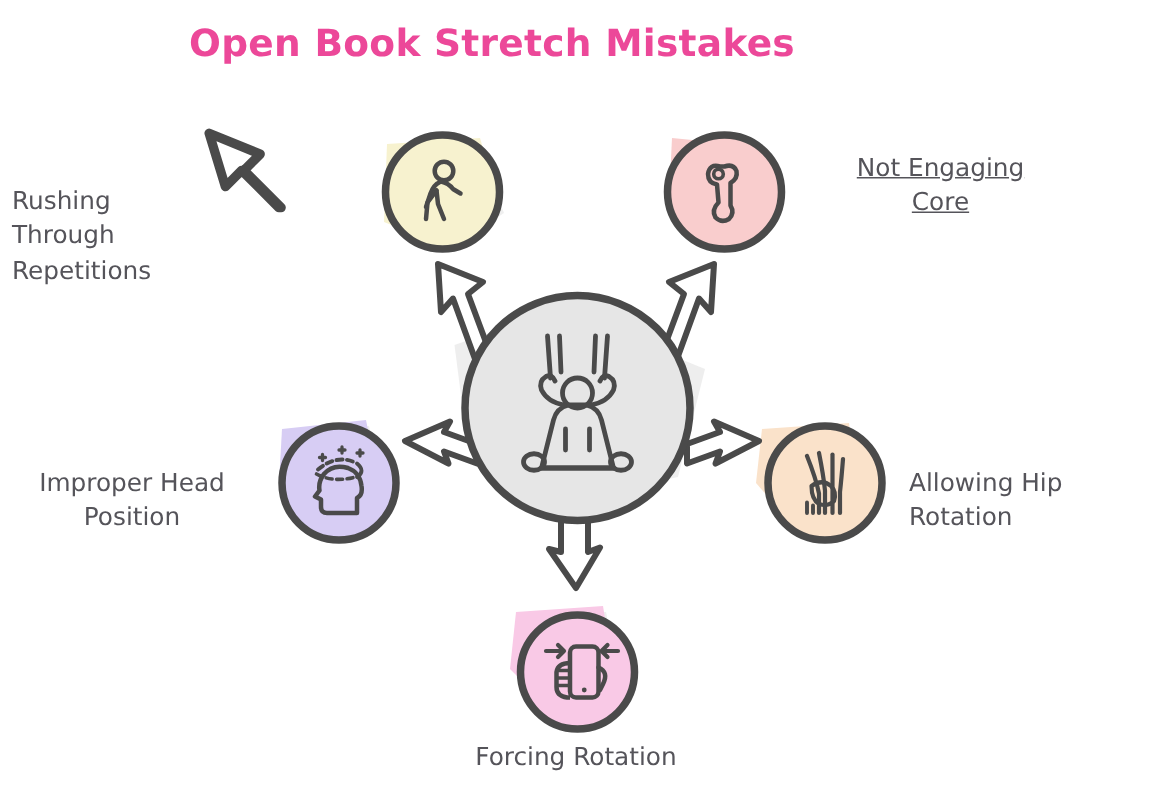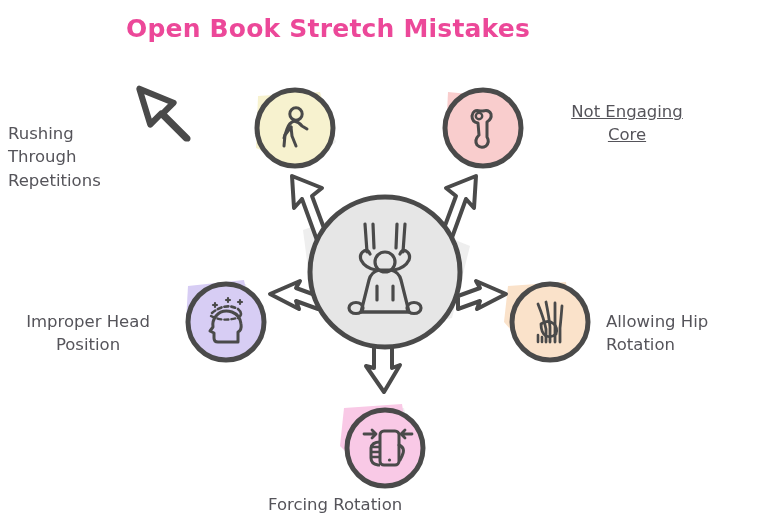--- a/index.html
+++ b/index.html
@@ -26,21 +26,21 @@
     color:#55545a;
     font-size:16.5px;
     line-height:1.42;
     font-family:"DejaVu Sans","Liberation Sans",sans-serif;
     white-space:pre-line;
   }
   .lbl-rushing{ left:8px; top:88px; width:240px; text-align:left;margin-top:34px; }
   .lbl-core{ left:512px; top:100px; width:230px; text-align:center;text-decoration:underline; }
   .lbl-head{ left:4px; top:310px; width:168px; text-align:center; }
   .lbl-hip{ left:606px; top:310px; width:230px; text-align:left; }
-  .lbl-forcing{ left:268px; top:493px; width:232px; text-align:left; }
+  .lbl-forcing{ left:268px; top:493px; width:232px; text-align:center; }
   svg{display:block;}
 </style>
 </head>
 <body>
 
 <div class="title">Open Book Stretch Mistakes</div>
 
 <svg id="canvas" viewBox="0 0 768 531">
   <defs>
     <g id="glyph-stretch">

